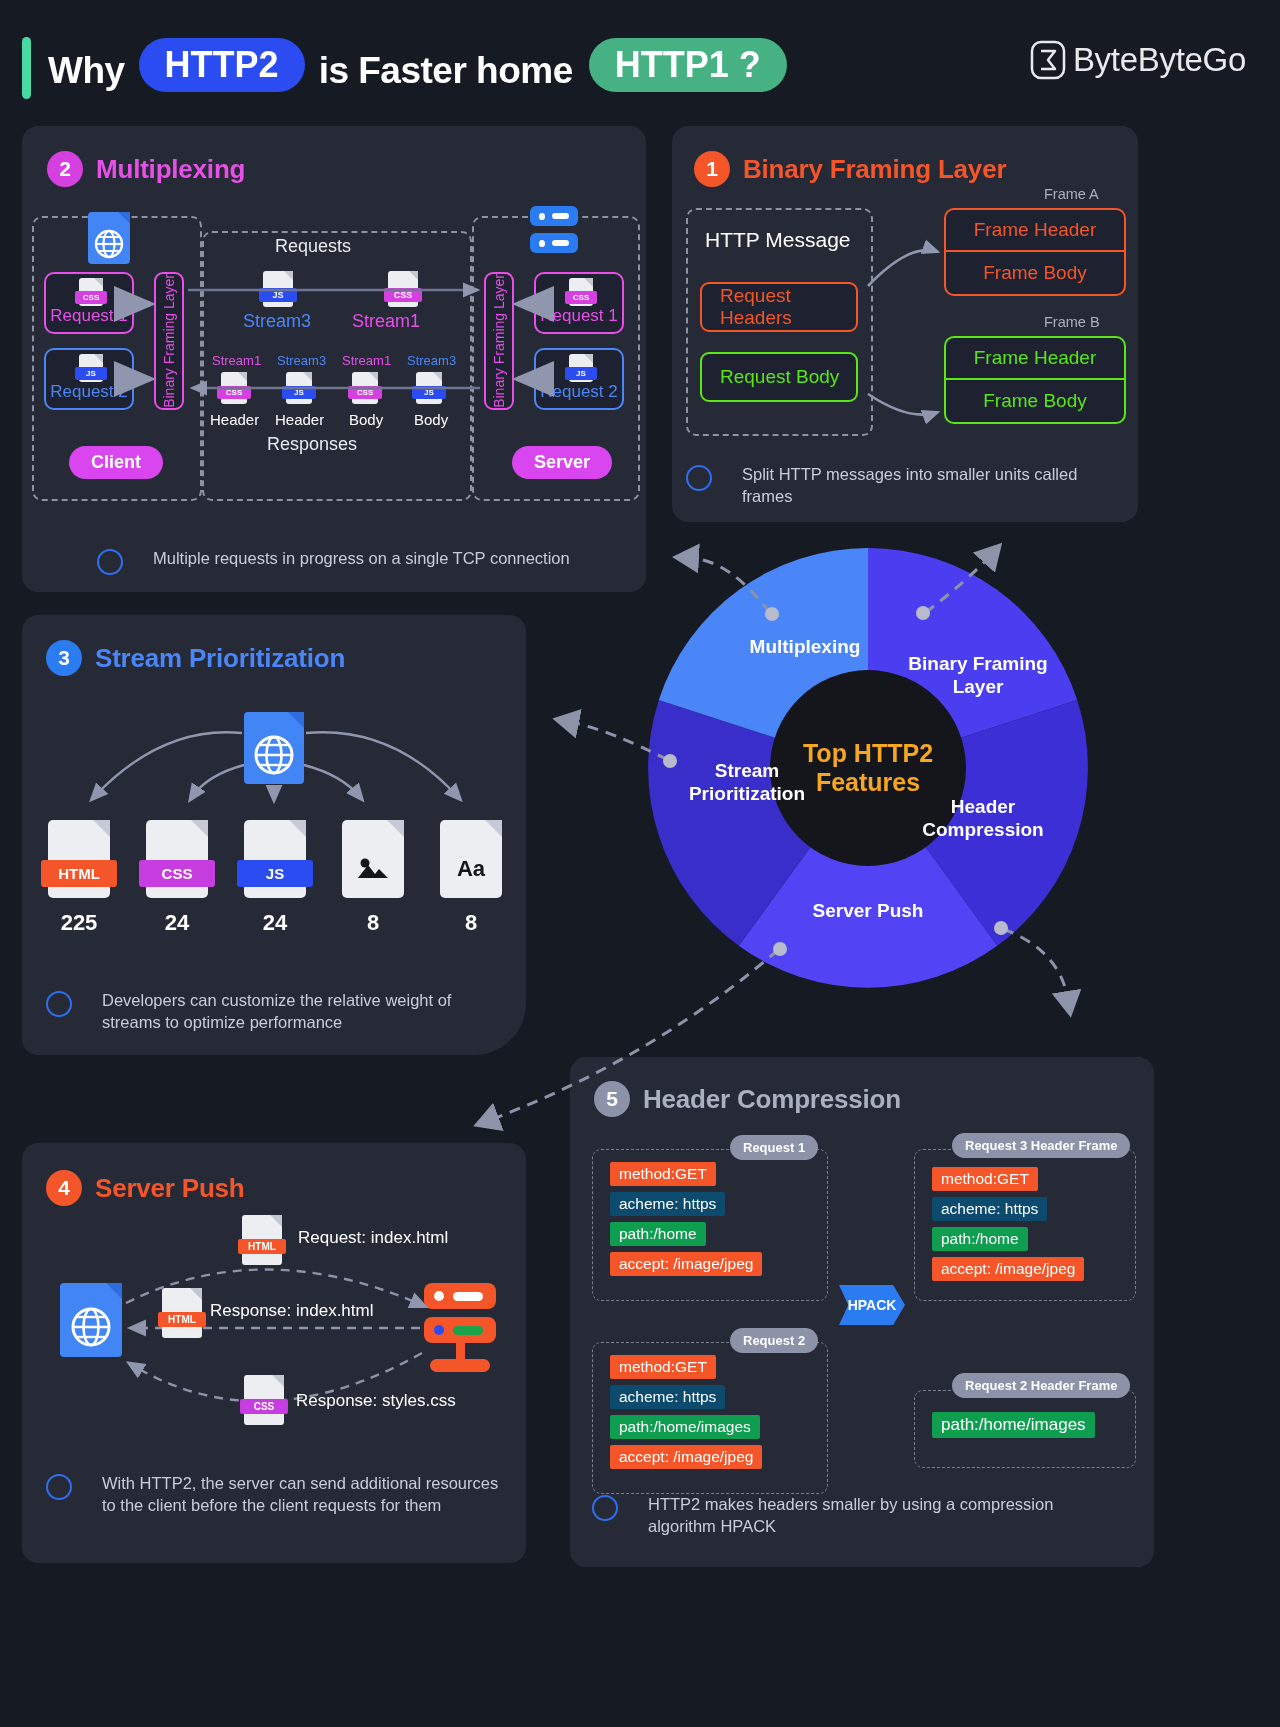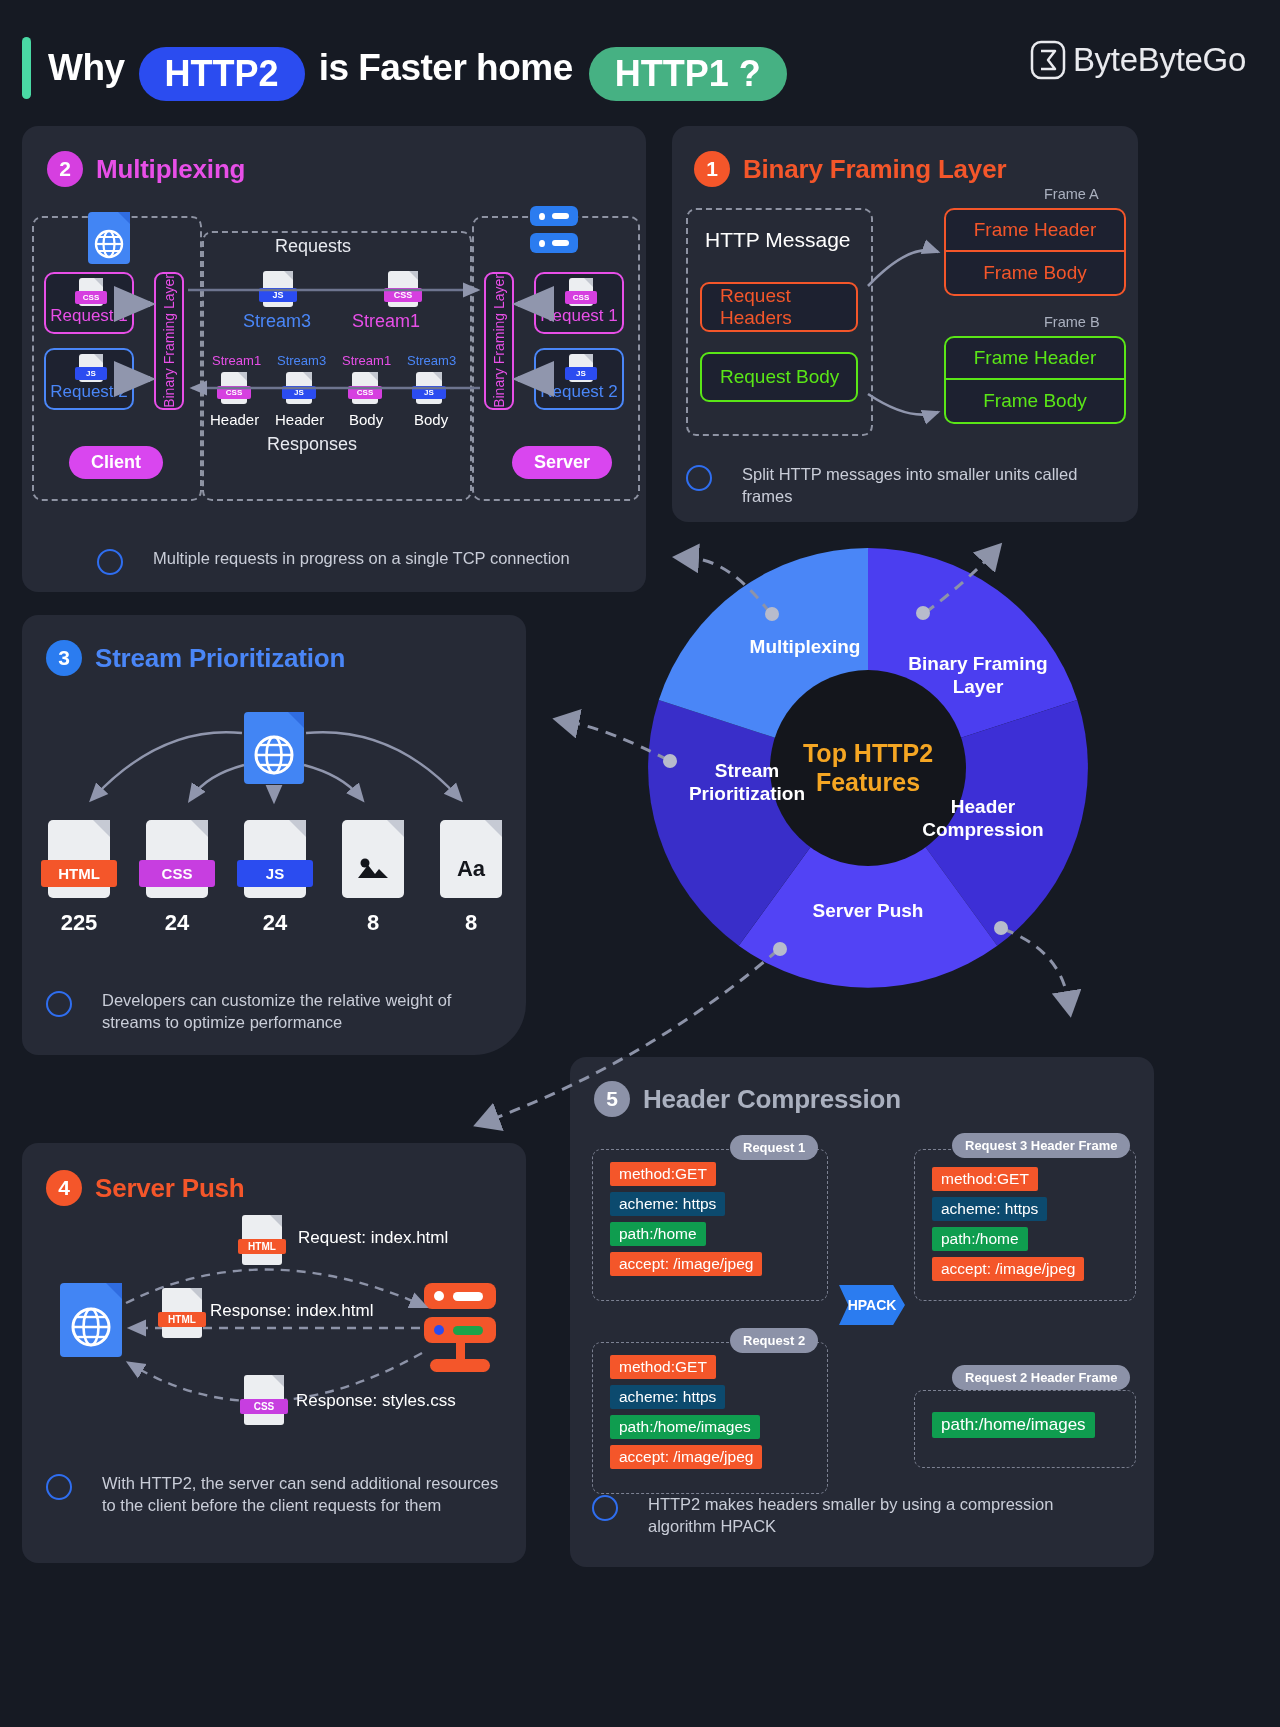--- a/index.html
+++ b/index.html
@@ -10,21 +10,21 @@
     color: #ffffff;
     overflow: hidden;
     position: relative;
   }
   .page { position: relative; width: 1280px; height: 1727px; }
 
   
   .header { position: absolute; left: 0; top: 0; width: 1280px; height: 118px; }
   .hdr-bar { position: absolute; left: 22px; top: 37px; width: 9px; height: 62px;
              background: #4ad9a4; border-radius: 5px; }
-  .hdr-title { position: absolute; left: 48px; top: 38px; display: flex; align-items: flex-start; gap: 0px; margin-top: 9px; }
+  .hdr-title { position: absolute; left: 48px; top: 38px; display: flex; align-items: flex-end; gap: 0px; }
   .hdr-word { font-size: 37px; font-weight: bold; letter-spacing: -0.5px; color: #fff; }
   .pill-blue { background: #2b4cf0; color: #fff; font-size: 36px; font-weight: bold;
                padding: 9px 26px; border-radius: 34px; margin: 0 14px; line-height: 1; }
   .pill-green { background: #46b183; color: #fff; font-size: 36px; font-weight: bold;
                 padding: 9px 26px; border-radius: 34px; margin-left: 16px; line-height: 1; }
   .brand { position: absolute; right: 34px; top: 40px; display: flex; align-items: center; gap: 7px; }
   .brand-name { font-size: 33px; color: #e9eaee; letter-spacing: -0.3px; }
 
   
   .panel { position: absolute; background: #262a36; border-radius: 16px; }
@@ -532,21 +532,21 @@
     <div class="hpack" style="left:269px;top:228px;">HPACK</div>
 
     <div class="dashed-thin" style="left:344px;top:92px;width:222px;height:152px;"></div>
     <div class="hc-tag" style="left:382px;top:76px;">Request 3 Header Frame</div>
     <div class="hdr-chip c-get" style="left:362px;top:110px;">method:GET</div>
     <div class="hdr-chip c-scheme" style="left:362px;top:140px;">acheme: https</div>
     <div class="hdr-chip c-path" style="left:362px;top:170px;">path:/home</div>
     <div class="hdr-chip c-accept" style="left:362px;top:200px;">accept: /image/jpeg</div>
 
     <div class="dashed-thin" style="left:344px;top:333px;width:222px;height:78px;"></div>
-    <div class="hc-tag" style="left:382px;top:308px;">Request 2 Header Frame</div>
+    <div class="hc-tag" style="left:382px;top:316px;">Request 2 Header Frame</div>
     <div class="hdr-chip c-path" style="left:362px;top:355px;font-size:17px;">path:/home/images</div>
 
     <div class="bullet-row" style="position:absolute;left:22px;top:425px;width:500px;">
       <div class="bullet-dot"></div>
       <div class="bullet-txt">HTTP2 makes headers smaller by using a compression algorithm HPACK</div>
     </div>
   </div>
 
   <div id="pie">
     <svg class="pie-svg" viewBox="0 0 440 440">

